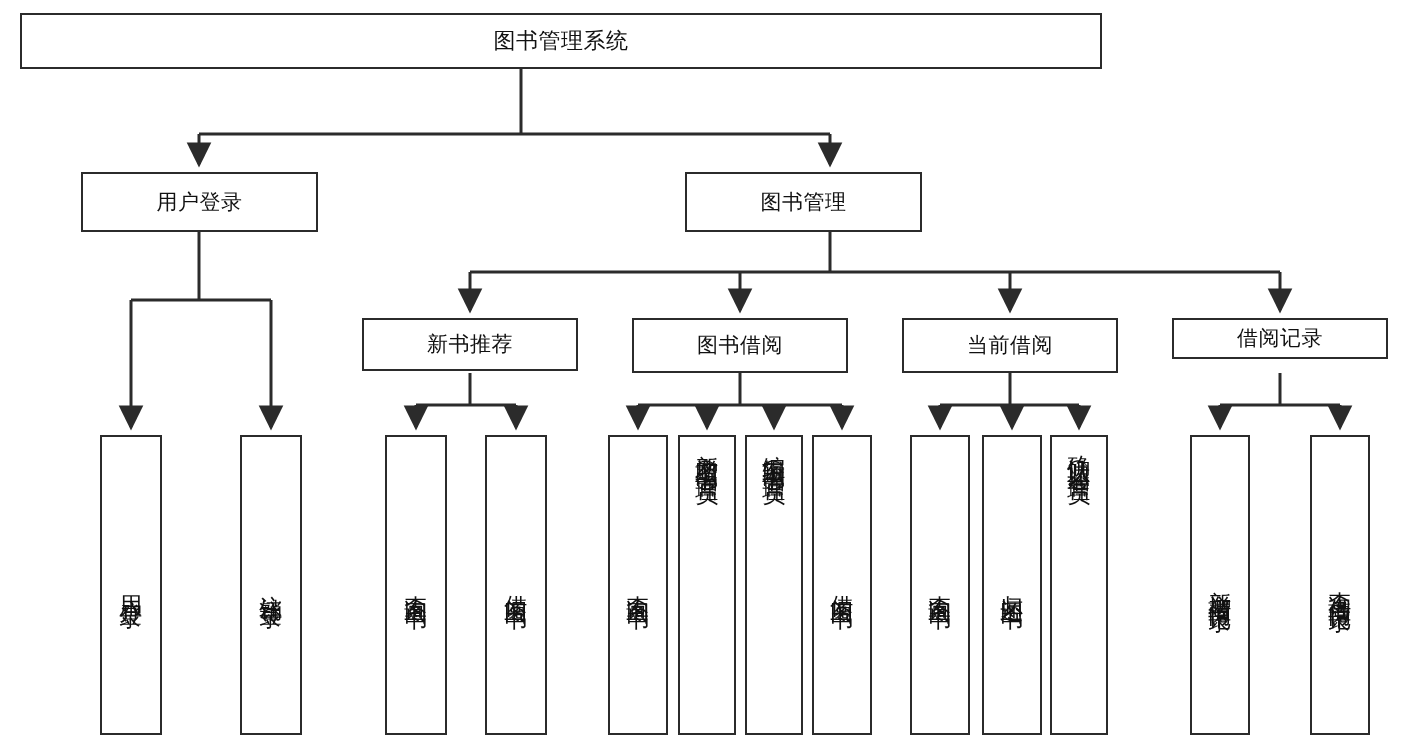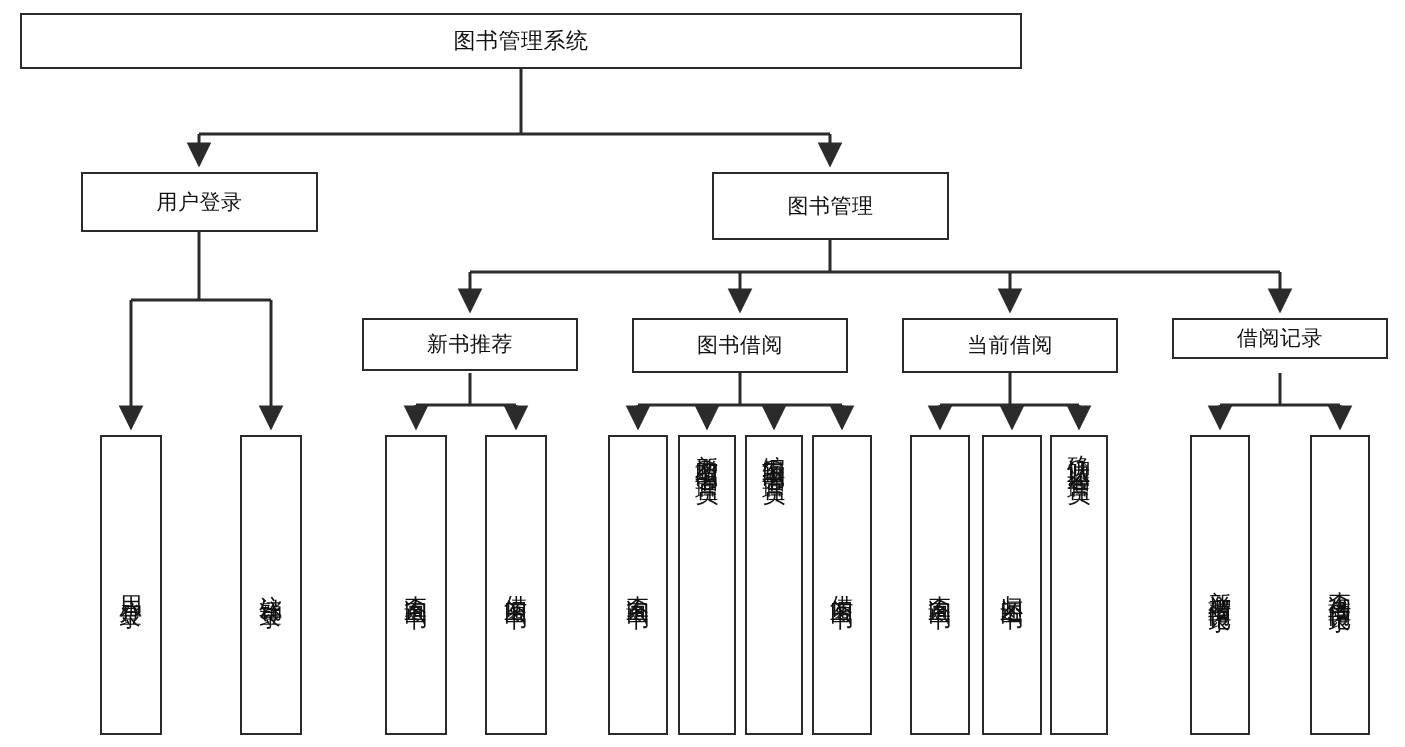--- a/index.html
+++ b/index.html
@@ -134,27 +134,27 @@
 
     <g stroke="#2b2b2b" stroke-width="3" fill="none">
       <path d="M1280,373 L1280,405"></path>
       <path d="M1220,405 L1340,405"></path>
       <path d="M1220,405 L1220,427" marker-end="url(#arrowhead)"></path>
       <path d="M1340,405 L1340,427" marker-end="url(#arrowhead)"></path>
     </g>
   </svg>
 
   <div id="nodes-layer">
-      <div class="node root h" style="left: 20px; top: 13px; width: 1002px; height: 56px;">
+      <div class="node root h" style="left: 20px; top: 13px; width: 1082px; height: 56px;">
         <span class="node-label">图书管理系统</span>
       </div>
       <div class="node h" style="left: 81px; top: 172px; width: 237px; height: 60px;">
         <span class="node-label">用户登录</span>
       </div>
-      <div class="node h" style="left: 712px; top: 172px; width: 237px; height: 68px;">
+      <div class="node h" style="left: 685px; top: 172px; width: 237px; height: 60px;">
         <span class="node-label">图书管理</span>
       </div>
       <div class="node h" style="left: 362px; top: 318px; width: 216px; height: 53px;">
         <span class="node-label">新书推荐</span>
       </div>
       <div class="node h" style="left: 632px; top: 318px; width: 216px; height: 55px;">
         <span class="node-label">图书借阅</span>
       </div>
       <div class="node h" style="left: 902px; top: 318px; width: 216px; height: 55px;">
         <span class="node-label">当前借阅</span>

